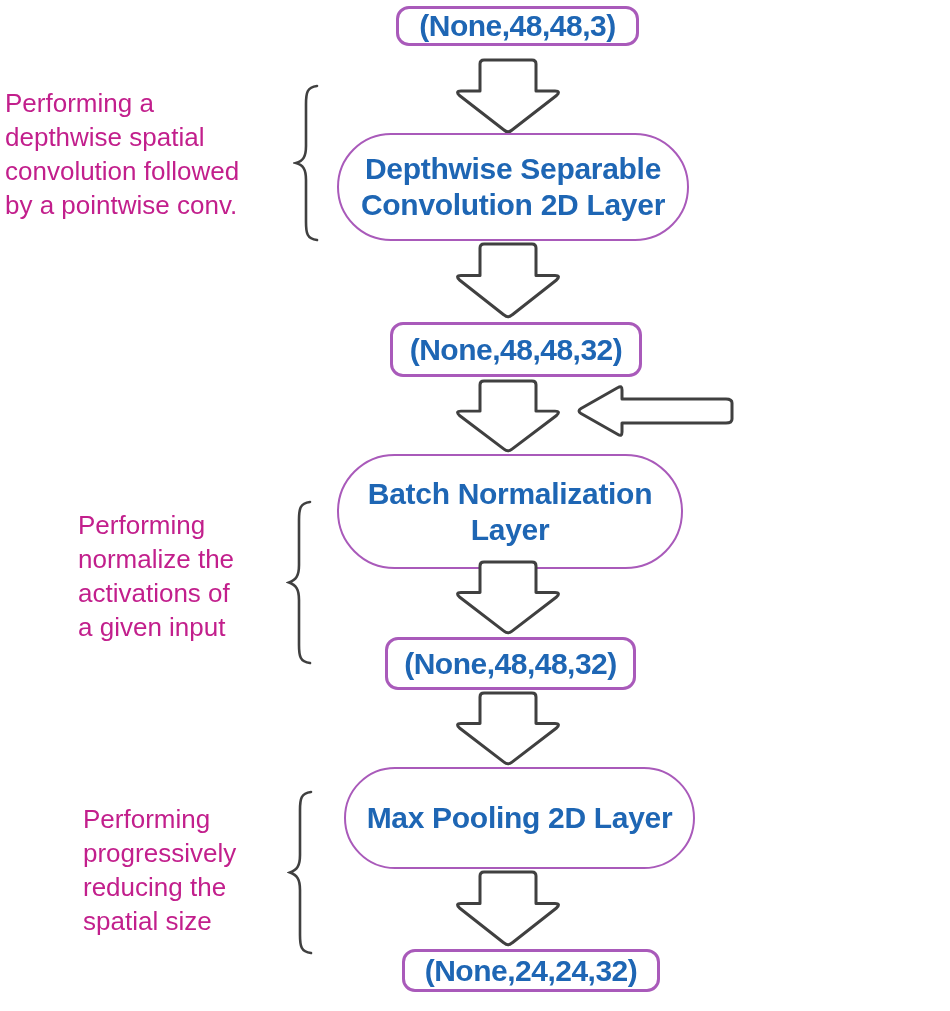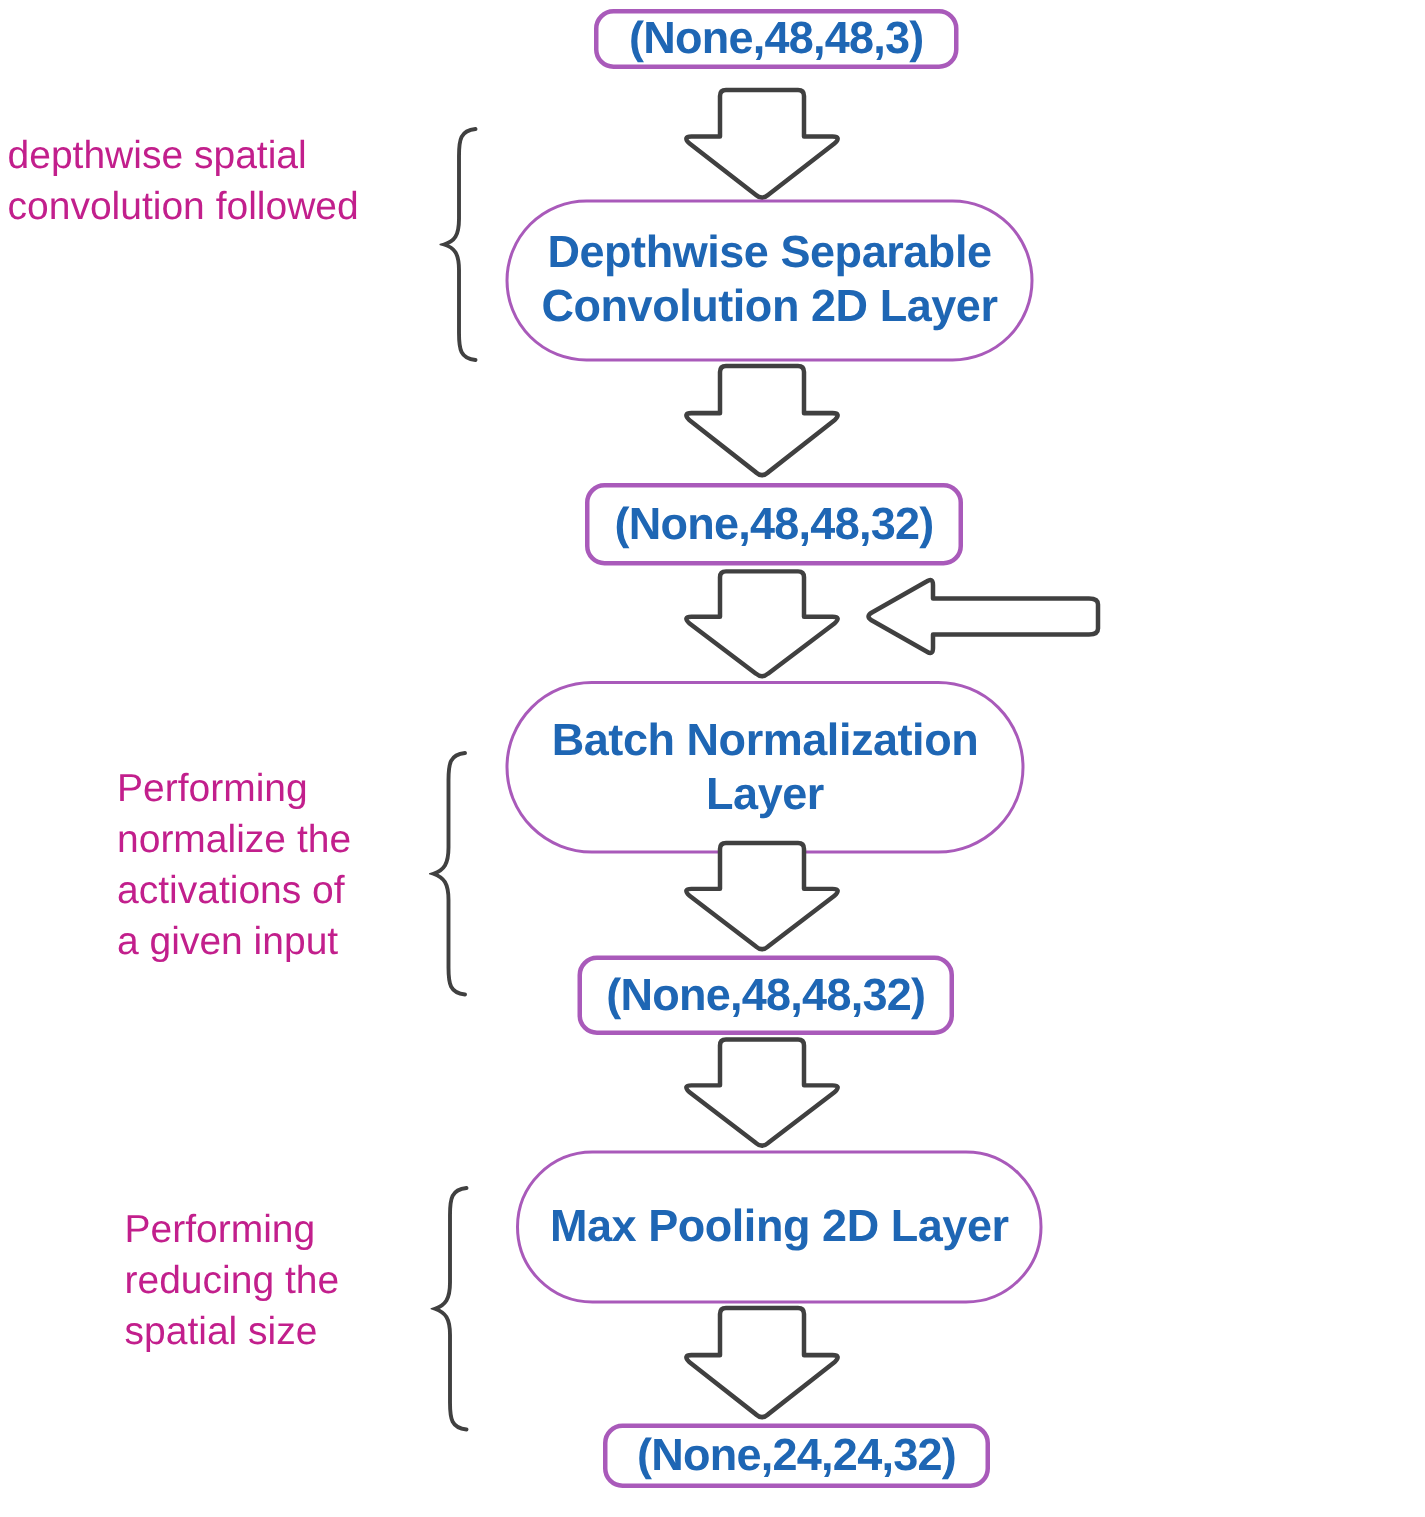--- a/index.html
+++ b/index.html
@@ -98,22 +98,24 @@
 
   <div class="abs dim-box" style="left:396px; top:6px; width:243px; height:40px;">
     <span>(None,48,48,3)</span>
   </div>
 
   <svg class="abs shape" style="left:451px; top:58px;" width="114" height="76" viewBox="0 0 114 76" preserveAspectRatio="none">
     <path d="M33,2 L81,2 Q85,2 85,6 L85,33 L104,33 Q110,33 105.5,37.5 L61,72 Q57,75.5 53,72 L8.5,37.5 Q4,33 10,33 L29,33 L29,6 Q29,2 33,2 Z" style="fill:#ffffff; stroke:var(--arrow-outline); stroke-width:3; stroke-linejoin:round;"></path>
   </svg>
 
   <div class="abs note" style="left:5px; top:86px;">
+    <span>Performing a</span>
     <span>depthwise spatial</span>
     <span>convolution followed</span>
+    <span>by a pointwise conv.</span>
   </div>
 
   <svg class="abs shape" style="left:293px; top:84px;" width="28" height="158" viewBox="0 0 28 158" preserveAspectRatio="none">
     <path d="M24,2 C14,3 13,9 13,20 L13,62 C13,73 10,77 3,79 C10,81 13,85 13,96 L13,138 C13,149 14,155 24,156" style="fill:none; stroke:var(--arrow-outline); stroke-width:2.6; stroke-linecap:round;"></path>
   </svg>
 
   <div class="abs pill" style="left:337px; top:133px; width:352px; height:108px;">
     <span>Depthwise Separable</span>
     <span>Convolution 2D Layer</span>
   </div>
@@ -162,20 +164,21 @@
   <svg class="abs shape" style="left:451px; top:691px;" width="114" height="75" viewBox="0 0 114 76" preserveAspectRatio="none">
     <path d="M33,2 L81,2 Q85,2 85,6 L85,33 L104,33 Q110,33 105.5,37.5 L61,72 Q57,75.5 53,72 L8.5,37.5 Q4,33 10,33 L29,33 L29,6 Q29,2 33,2 Z" style="fill:#ffffff; stroke:var(--arrow-outline); stroke-width:3; stroke-linejoin:round;"></path>
   </svg>
 
   <div class="abs pill" style="left:344px; top:767px; width:351px; height:102px;">
     <span>Max Pooling 2D Layer</span>
   </div>
 
   <div class="abs note" style="left:83px; top:802px;">
     <span>Performing</span>
+    <span>progressively</span>
     <span>reducing the</span>
     <span>spatial size</span>
   </div>
 
   <svg class="abs shape" style="left:287px; top:790px;" width="28" height="165" viewBox="0 0 28 165" preserveAspectRatio="none">
     <path d="M24,2 C14,3 13,9 13,20 L13,65 C13,76 10,80 3,82.5 C10,85 13,89 13,100 L13,145 C13,156 14,162 24,163" style="fill:none; stroke:var(--arrow-outline); stroke-width:2.6; stroke-linecap:round;"></path>
   </svg>
 
   <svg class="abs shape" style="left:451px; top:870px;" width="114" height="77" viewBox="0 0 114 76" preserveAspectRatio="none">
     <path d="M33,2 L81,2 Q85,2 85,6 L85,33 L104,33 Q110,33 105.5,37.5 L61,72 Q57,75.5 53,72 L8.5,37.5 Q4,33 10,33 L29,33 L29,6 Q29,2 33,2 Z" style="fill:#ffffff; stroke:var(--arrow-outline); stroke-width:3; stroke-linejoin:round;"></path>

